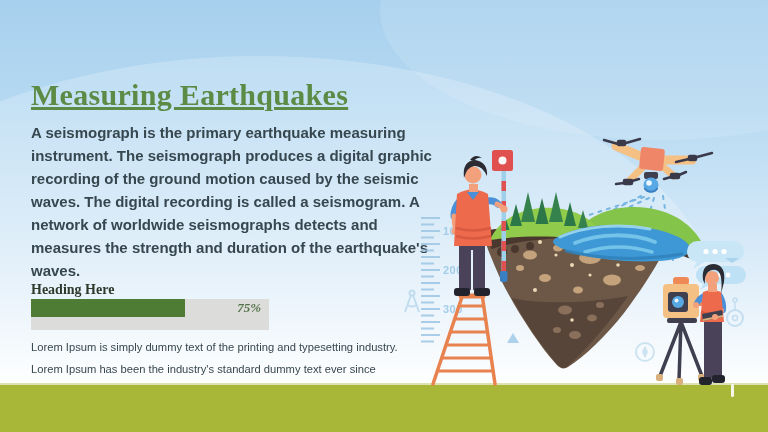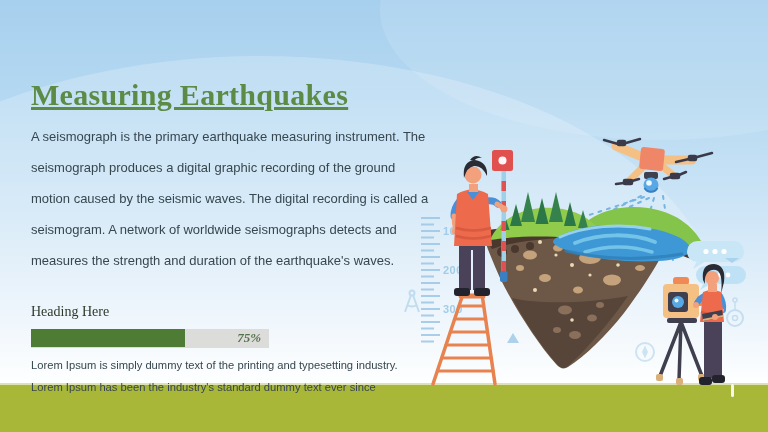--- a/index.html
+++ b/index.html
@@ -15,29 +15,28 @@
     position:absolute; left:0; bottom:0; width:768px; height:47px;
     background:#a9b739; border-top:2px solid #dce2b2;
   }
   .content{position:absolute; left:31px; top:78px; width:410px;}
   .title{
     font-family:"Liberation Serif", serif; font-weight:700;
     font-size:30px; line-height:33px; color:#5b8b45; letter-spacing:.3px; margin:0;text-decoration:underline;
   }
   .body-text{
     margin-top:10px; width:406px;
-    font-size:13px; line-height:31px; color:#37474f;
+    font-size:15px; line-height:23px; color:#37474f;font-weight:bold;
   }
   .section-heading{
-    margin-top:28px;
-    font-family:"Liberation Serif", serif; font-weight:400;
+    font-family:"Liberation Serif", serif; font-weight:700;
     font-size:14px; color:#2d3a2b;
   }
   .progress{
-    position:relative; margin-top:9px; width:238px; height:19px;
+    position:relative; margin-top:1px; width:238px; height:31px;
     background:#dcdcda;
   }
   .progress .fill{position:absolute; left:0; top:0; height:18px; width:64.5%; background:#4e7c34;}
   .progress .pct{
     position:absolute; right:8px; top:0; line-height:18px;
     font-family:"Liberation Serif", serif; font-style:italic; font-weight:700;
     font-size:13px; color:#54734a;
   }
   .caption{
     margin-top:6px; width:392px;

